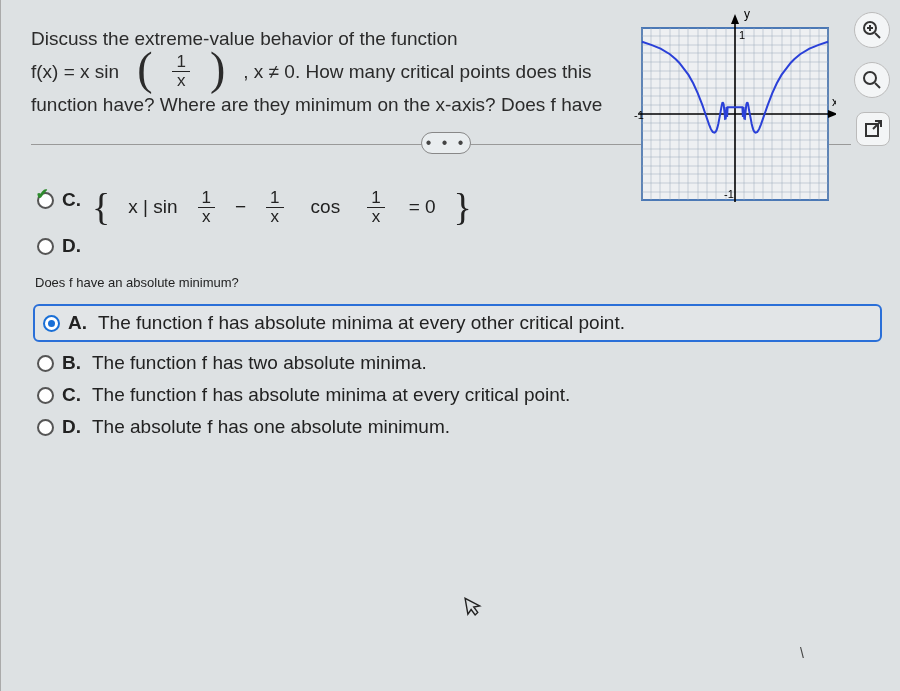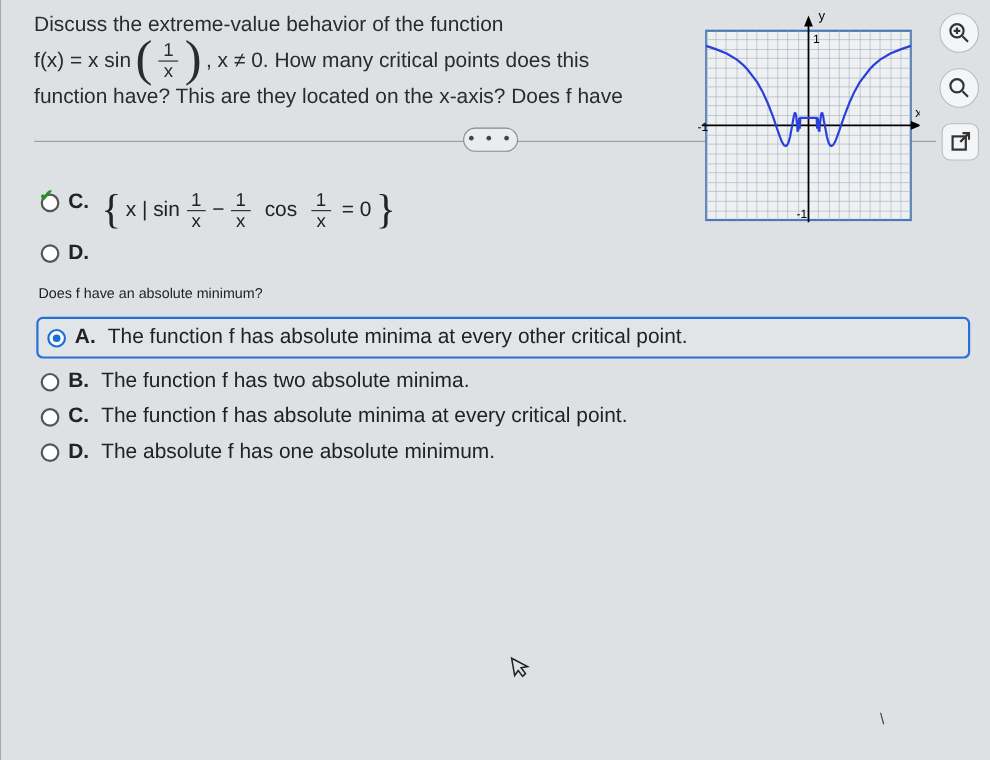--- a/index.html
+++ b/index.html
@@ -8,32 +8,32 @@
     padding: 0;
     width: 900px;
     height: 691px;
     background: #d8dcdf;
     font-family: Arial, Helvetica, sans-serif;
     color: #222;
     position: relative;
     overflow: hidden;
   }
   .page {
-    padding: 8px 14px 10px 30px;
+    padding: 24px 14px 10px 30px;
     background: #dde1e3;
     min-height: 691px;
     border-left: 1px solid #aaa;
   }
   .question {
     font-size: 19px;
     line-height: 1.55;
     color: #2b2b2b;
     max-width: 640px;
   }
-  .eq-line { display:flex; align-items:center; flex-wrap:wrap; gap:4px; }
+  .eq-line { display:flex; align-items:center; flex-wrap:wrap; gap:18px; }
   .paren-big { font-size: 46px; line-height: 0.8; font-weight: 300; font-family: "Times New Roman", serif; position:relative; top:-2px;}
   .frac { display:inline-flex; flex-direction:column; align-items:center; font-size:17px; line-height:1.05; margin:0 2px;}
   .frac .num { border-bottom:1.5px solid #222; padding:0 4px;}
   .frac .den { padding:0 4px;}
   hr.sep { border:none; border-top:1px solid #999; margin:24px 0 18px 0; width: 820px;}
   .dots-pill { width:50px; height:22px; border:1px solid #888; border-radius:11px; background:#e9edef; display:flex; align-items:center; justify-content:center; font-size:16px; letter-spacing:3px; color:#444; position:relative; left:390px; top:-31px; cursor:pointer;}
   .option-row { display:flex; align-items:flex-start; gap:8px; margin:10px 0 10px 6px; font-size:19px;}
   .radio { width:17px; height:17px; border:2px solid #555; border-radius:50%; margin-top:3px; flex:0 0 17px; position:relative; background:#fff;}
   .radio.checked { border-color:#1a6fd6;}
   .radio.checked::after{ content:""; position:absolute; inset:3px; background:#1a6fd6; border-radius:50%;}
@@ -62,21 +62,21 @@
     <div class="eq-line">
       <span>f(x) = x sin</span>
       <span class="paren-big">(</span>
       <span class="frac">
         <span class="num">1</span>
         <span class="den">x</span>
       </span>
       <span class="paren-big">)</span>
       <span>, x ≠ 0. How many critical points does this</span>
     </div>
-    <div>function have? This are they located on the x-axis? Does f have</div>
+    <div>function have? Where are they minimum on the x-axis? Does f have</div>
   </div>
 
   <hr class="sep">
   <div class="dots-pill">• • •</div>
 
   <div class="option-row" style="margin-top:4px;">
     <div class="radio correct"></div>
     <div class="opt-letter">C.</div>
     <div class="opt-text eq-line">
       <span class="set-brace">{</span>

